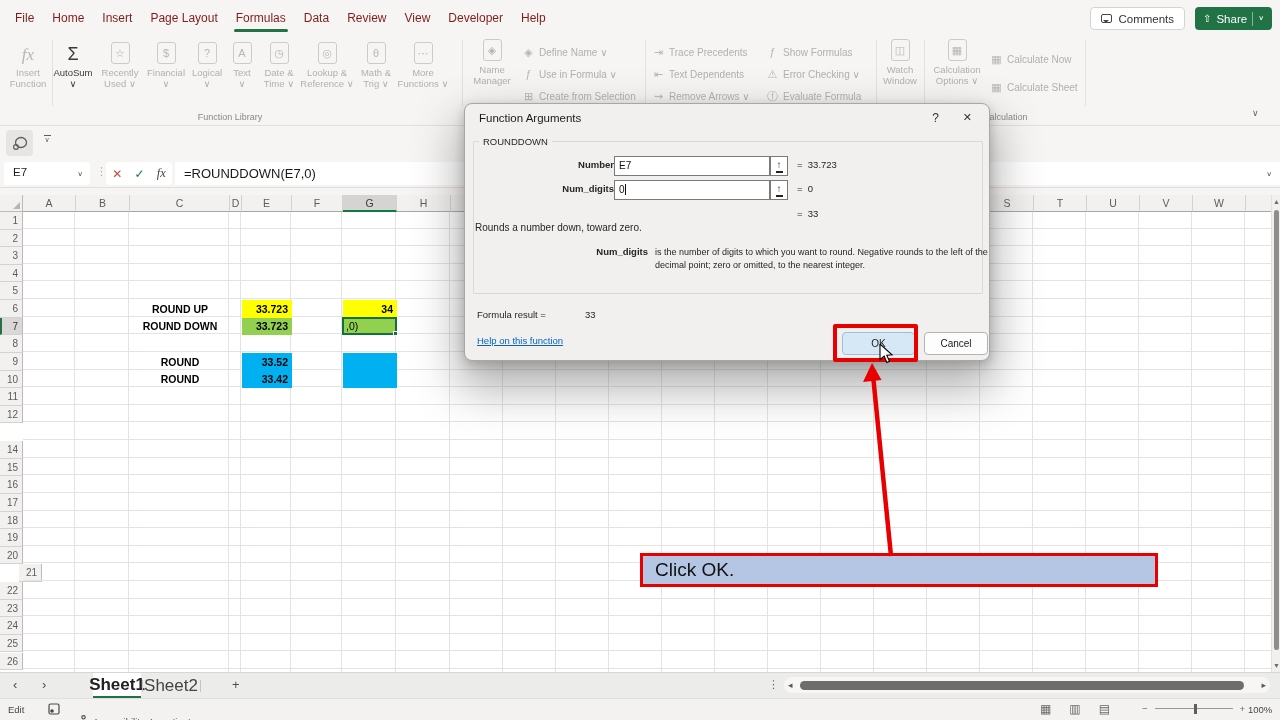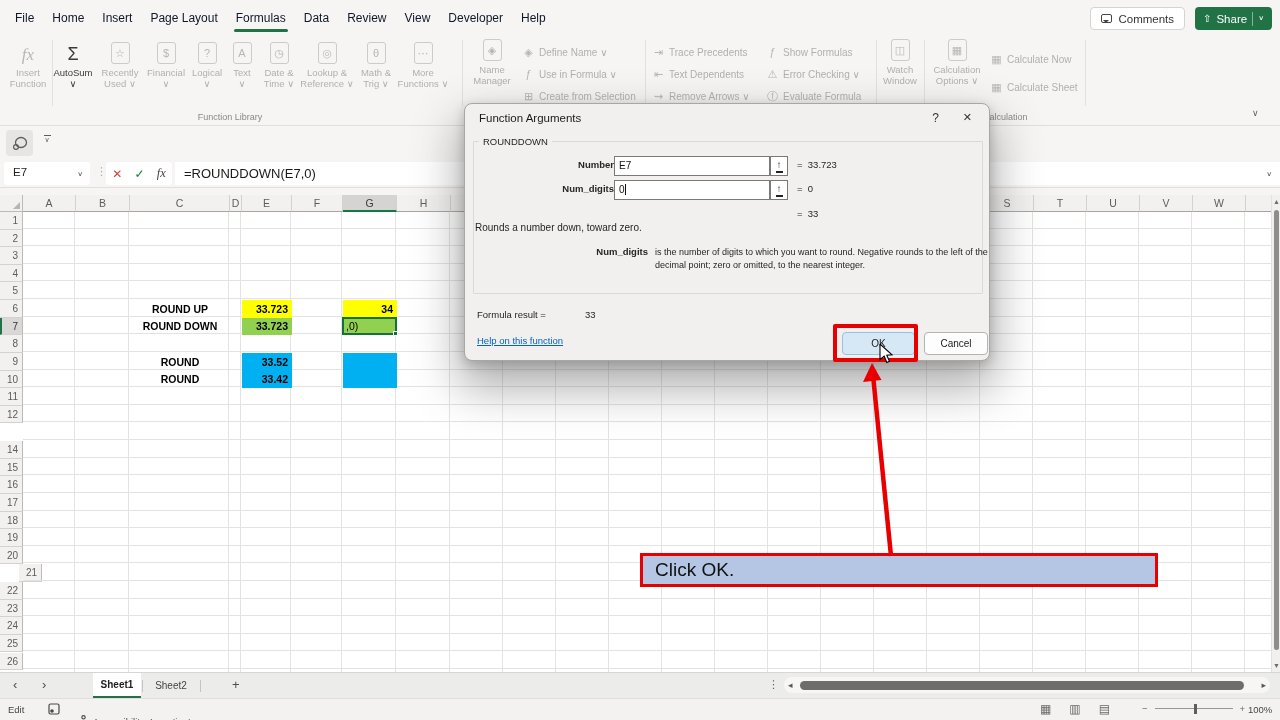--- a/index.html
+++ b/index.html
@@ -3,21 +3,21 @@
 <meta charset="utf-8">
 <style>
   * { margin:0; padding:0; box-sizing:border-box; }
   html,body { width:1280px; height:720px; overflow:hidden; }
   body { font-family:"Liberation Sans", sans-serif; background:#f7f5f3; position:relative; }
   .app { position:absolute; left:0; top:0; width:1280px; height:720px; background:#f7f5f3; }
 
   
   .menubar { position:absolute; left:0; top:0; width:1280px; height:36px; background:#f7f5f3; }
   .menu-items { position:absolute; left:6px; top:6px; display:flex; height:26px; }
-  .menu-item { padding:5px 9px; font-size:12px; color:#0f172a; position:relative; white-space:nowrap; cursor:default; }
+  .menu-item { padding:5px 9px; font-size:12px; color:#7f1d1d; position:relative; white-space:nowrap; cursor:default; }
   .menu-item.active::after { content:""; position:absolute; left:7px; right:7px; bottom:0; height:3px; background:#217346; border-radius:2px; }
   .menubar-right { position:absolute; right:8px; top:7px; display:flex; gap:10px; align-items:center; }
   .comments-btn { display:flex; align-items:center; gap:6px; background:#fff; border:1px solid #d6d4d2; border-radius:4px; height:23px; padding:0 10px; font-size:11.5px; color:#333; }
   .bubble-icon { width:11px; height:9px; border:1.3px solid #444; border-radius:2px; position:relative; }
   .bubble-icon::after { content:""; position:absolute; left:1px; bottom:-4px; border:3px solid transparent; border-top-color:#444; }
   .share-btn { display:flex; align-items:center; gap:5px; background:#217346; color:#fff; border-radius:4px; height:23px; padding:0 8px; font-size:11.5px; }
   .share-divider { width:1px; height:14px; background:rgba(255,255,255,.45); }
   .chev { font-size:8px; transform:scaleY(.8); }
 
   
@@ -102,21 +102,21 @@
   
   .red-rect { position:absolute; left:833px; top:324px; width:85px; height:38px; border:4px solid #e80000; border-radius:2px; z-index:24; }
   .callout { position:absolute; left:640px; top:553px; width:518px; height:34px; background:#B5C6E4; border:3px solid #e80000; z-index:24; display:flex; align-items:center; }
   .callout span { font-size:19px; color:#111; padding-left:12px; }
   .arrow-overlay { position:absolute; left:0; top:0; width:1280px; height:720px; z-index:25; pointer-events:none; }
   .cursor-svg { position:absolute; left:879px; top:344px; z-index:40; pointer-events:none; }
 
   
   .sheetbar { position:absolute; left:0; top:672px; width:1280px; height:26px; background:#ececeb; border-top:1px solid #d8d6d4; }
   .nav-chev { position:absolute; top:4px; font-size:13px; color:#4f4d4b; }
-  .tab { position:absolute; top:0; height:25px; display:flex; align-items:center; justify-content:center; font-size:10px; color:#444; }
+  .tab { position:absolute; top:0; height:25px; display:flex; align-items:center; justify-content:center; font-size:17px; color:#444; }
   .tab.active { background:#fff; border-bottom:2.5px solid #217346; font-weight:700; color:#222; }
   .tab-divider { position:absolute; top:7px; width:1px; height:12px; background:#c6c4c2; }
   .add-sheet { position:absolute; left:232px; top:4px; font-size:13px; color:#4f4d4b; }
   .hdots { position:absolute; left:768px; top:5px; color:#5f5d5b; font-size:11px; }
   .hscroll-track { position:absolute; left:784px; top:4px; width:486px; height:16px; background:#f7f6f5; border-radius:8px; }
   .hscroll-thumb { position:absolute; left:16px; top:3.5px; width:444px; height:9px; background:#6f6d6b; border-radius:5px; }
   .hs-arrow { position:absolute; top:3px; font-size:9px; color:#5a5856; }
 
   
   .statusbar { position:absolute; left:0; top:698px; width:1280px; height:22px; background:#f3f2f1; border-top:1px solid #e0dedc; font-size:9.5px; color:#484644; }

